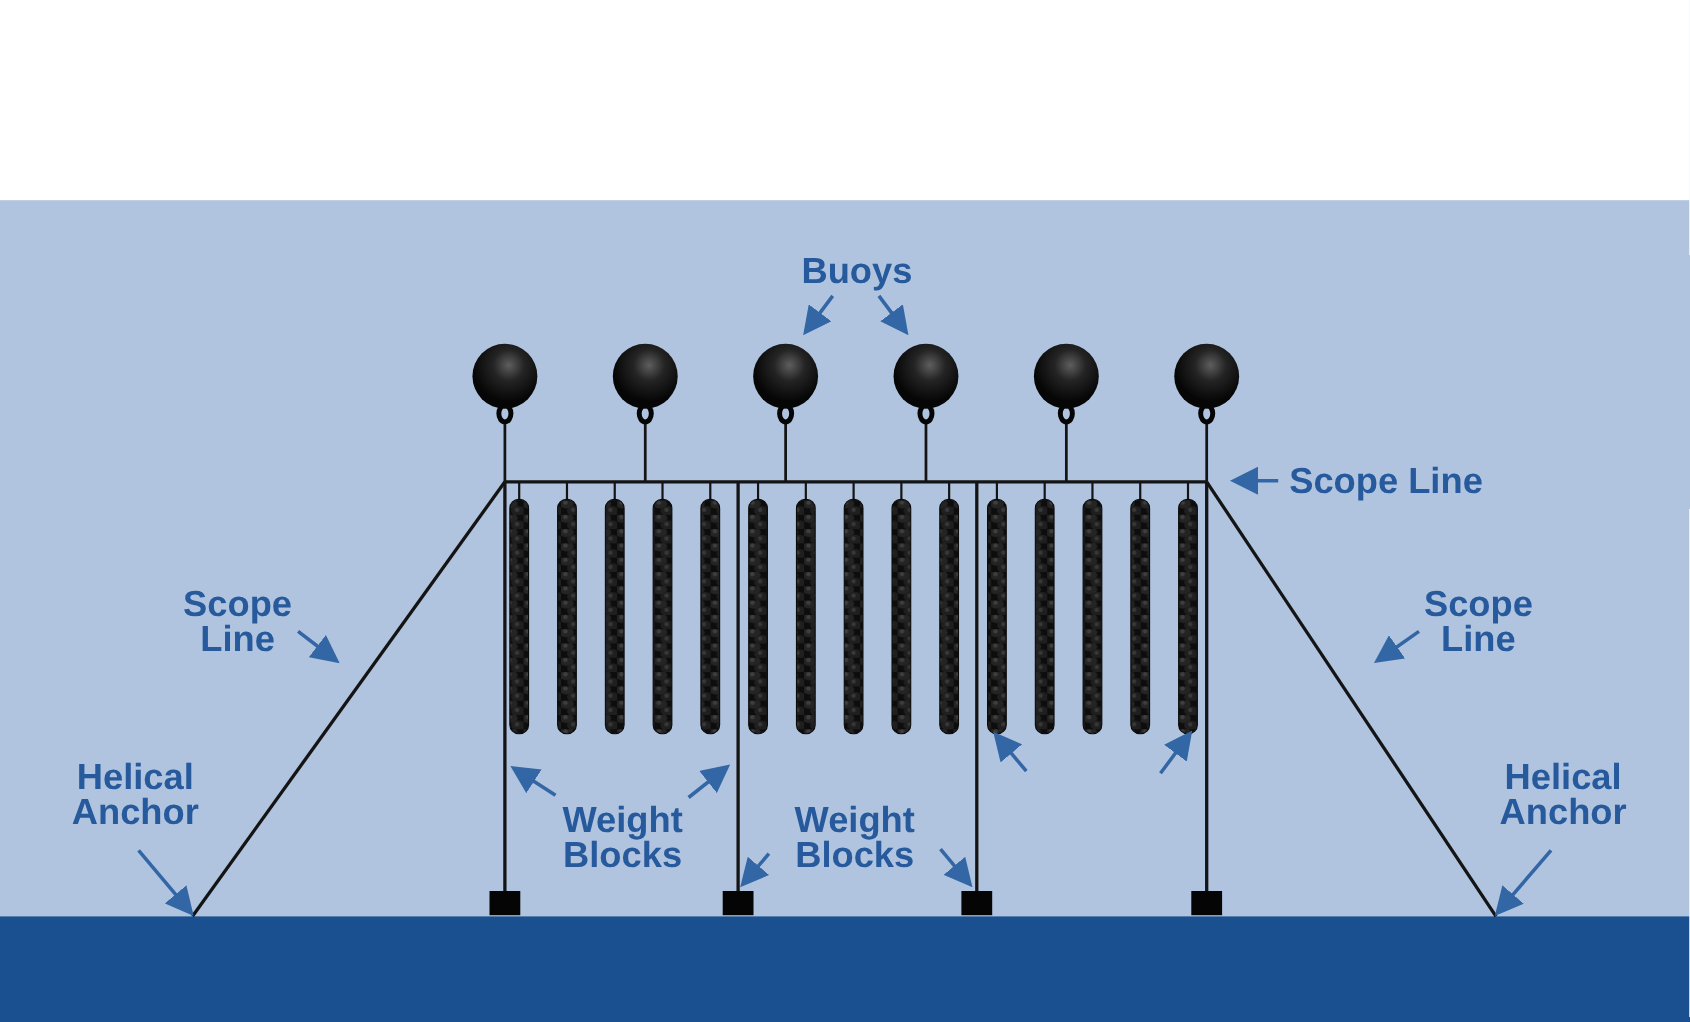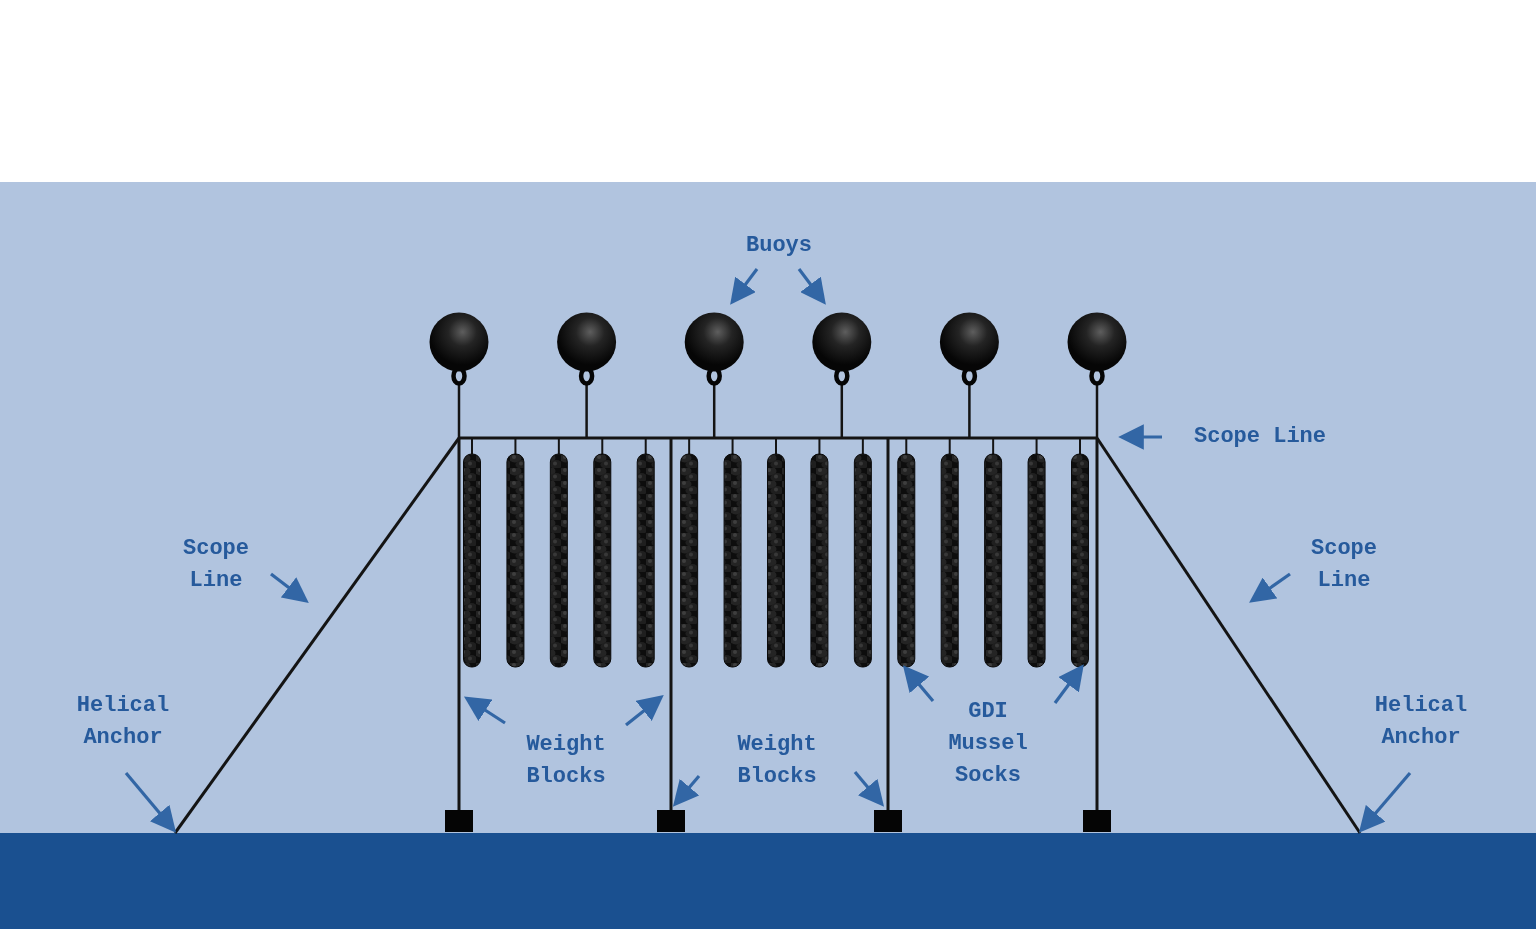--- a/index.html
+++ b/index.html
@@ -13,26 +13,25 @@
   .band{position:absolute;left:0;width:1536px;}
   #sky{top:0;height:182px;background:#ffffff;}
   #water{top:182px;height:651px;background:var(--water,#b1c4df);}
   #seafloor{top:833px;height:96px;background:var(--seafloor,#1a5090);}
   #diagram-svg{position:absolute;left:0;top:0;width:1536px;height:929px;}
   .lbl{
     position:absolute;
     transform:translateX(-50%);
     color:var(--label,#265a9c);
     font-weight:700;
-    font-size:22px;
+    font-size:33px;
     line-height:32px;
     text-align:center;
     white-space:pre-line;
     letter-spacing:0px;
-    font-family:Liberation Mono, monospace;
   }
 </style>
 </head>
 <body>
 
 <div id="stage" style="--water: #b1c4df; --seafloor: #1a5090; --label: #265a9c;">
 
   <div id="sky" class="band"></div>
   <div id="water" class="band"></div>
   <div id="seafloor" class="band"></div>
@@ -146,17 +145,14 @@
   <div class="lbl" style="left:1344px;top:533px">Scope
 Line</div>
   <div class="lbl" style="left:123px;top:690px">Helical
 Anchor</div>
   <div class="lbl" style="left:1421px;top:690px">Helical
 Anchor</div>
   <div class="lbl" style="left:566px;top:729px">Weight
 Blocks</div>
   <div class="lbl" style="left:777px;top:729px">Weight
 Blocks</div>
-  <div class="lbl" style="left:988px;top:696px">GDI
-Mussel
-Socks</div>
 
 </div>
 
 </body></html>

